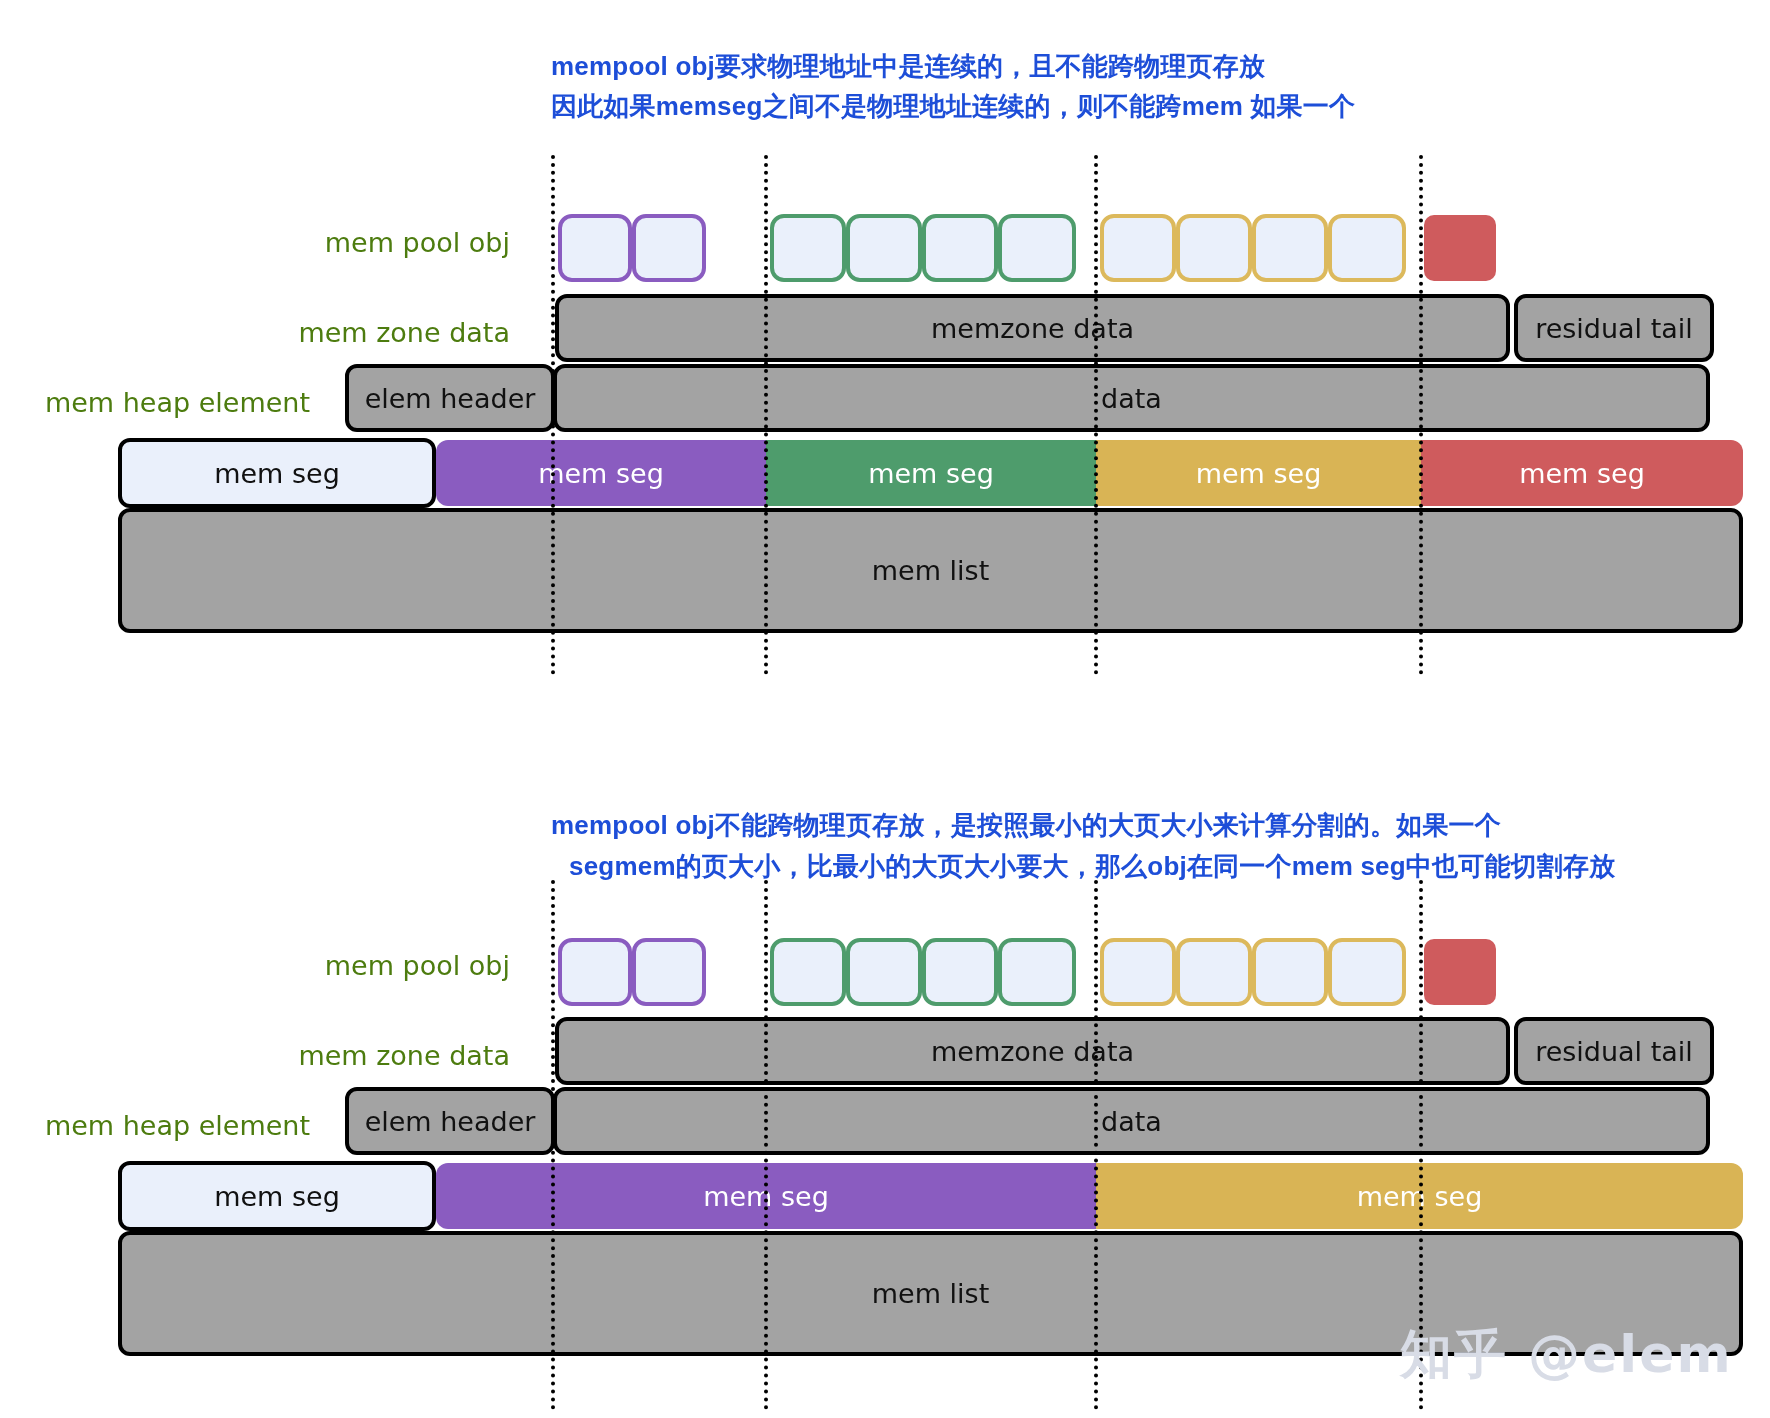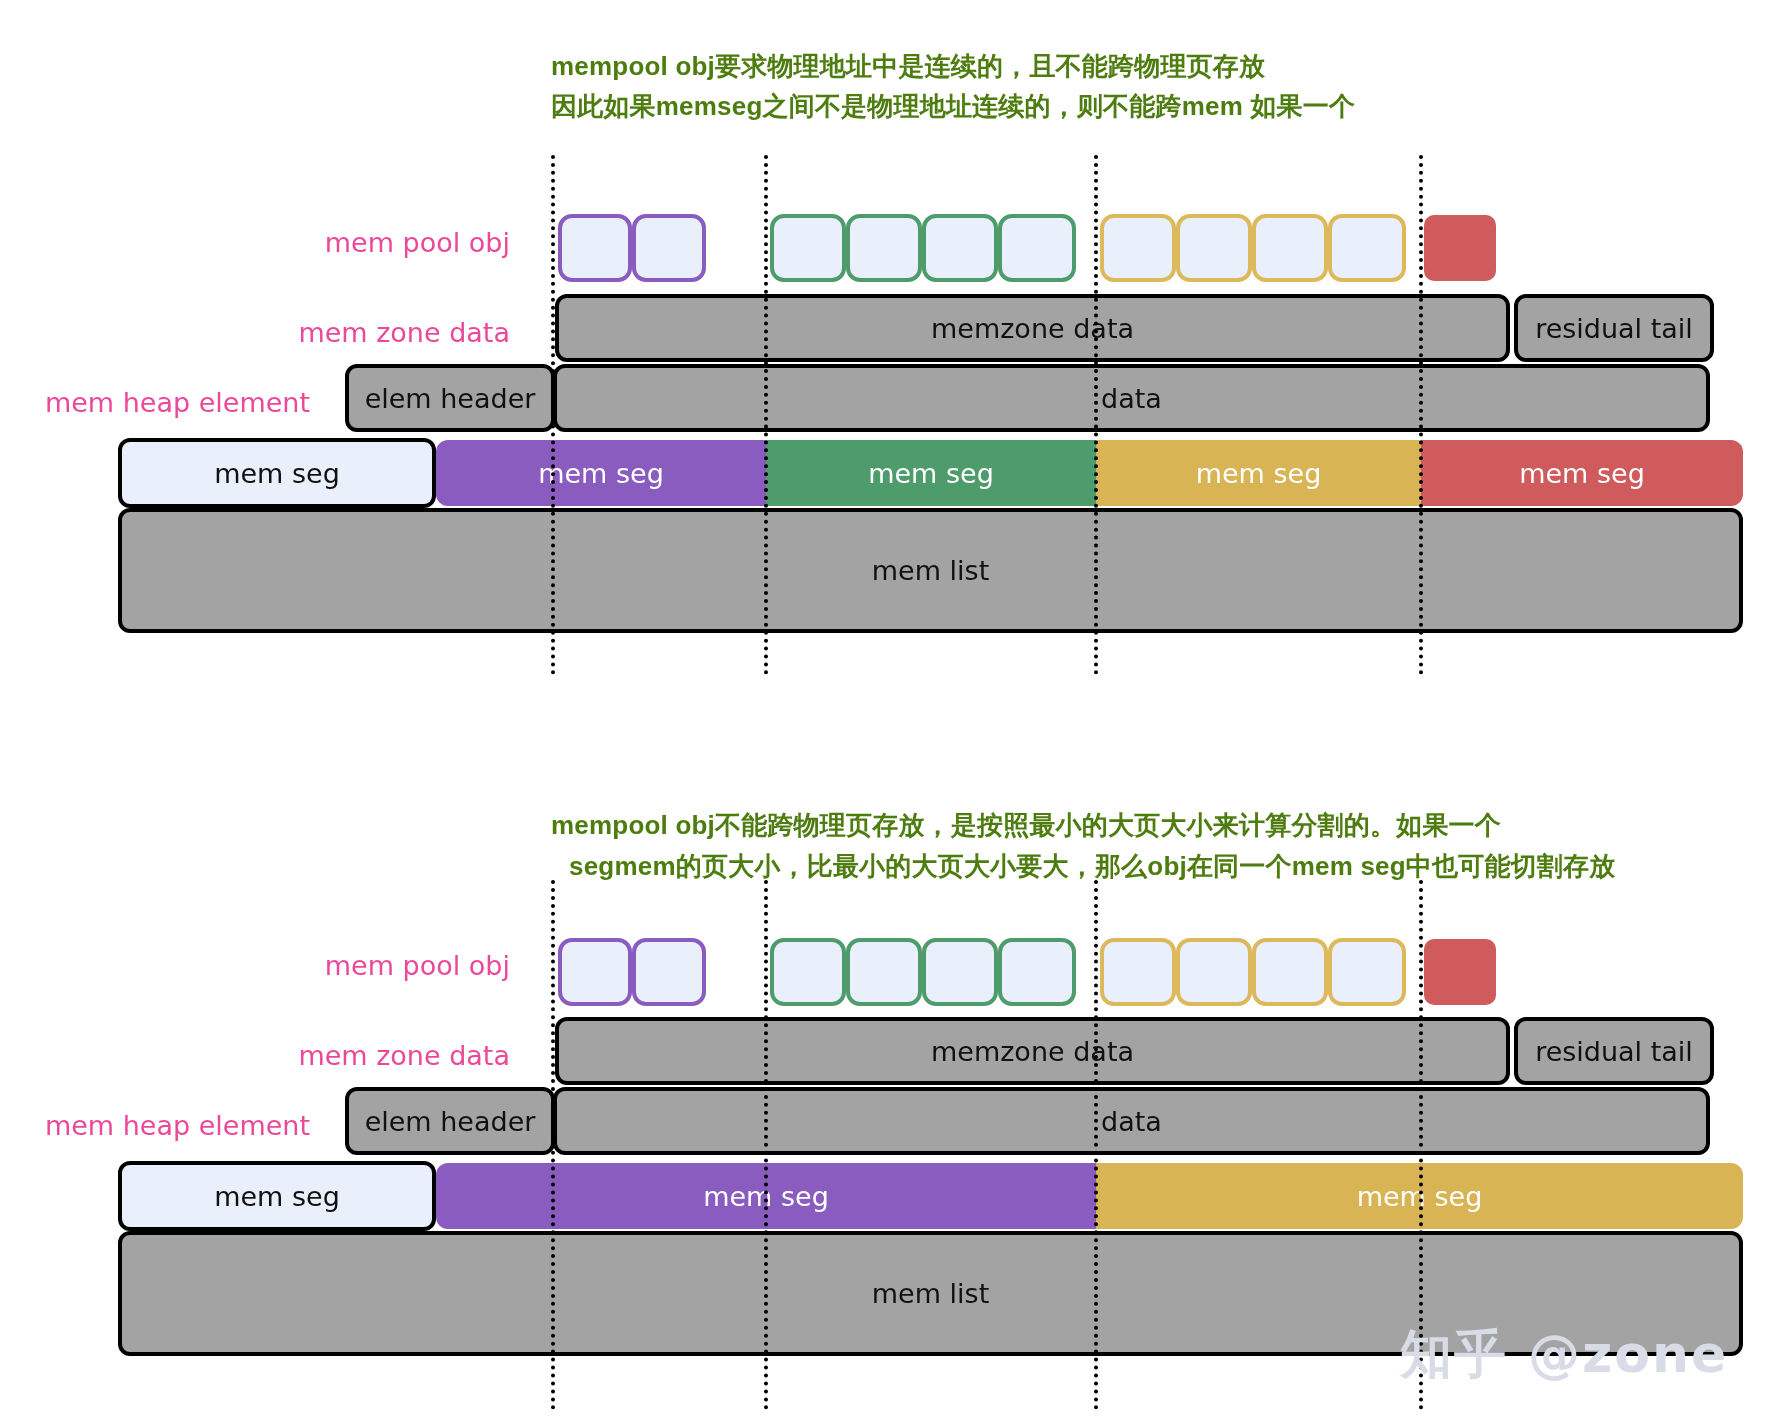--- a/index.html
+++ b/index.html
@@ -12,33 +12,33 @@
     position: relative;
     width: 1770px;
     height: 1418px;
     background: #ffffff;
     overflow: hidden;
   }
 
   
   .caption {
     position: absolute;
-    color: #4d7c0f;
+    color: #1d4ed8;
     font-weight: bold;
     font-size: 26px;
     line-height: 1.45;
     white-space: nowrap;
     letter-spacing: 0.2px;
   }
 
   
   .rowlabel {
     position: absolute;
     font-size: 27px;
-    color: #ec4899;
+    color: #4d7c0f;
     white-space: nowrap;
     text-align: right;
     font-family: "DejaVu Sans", sans-serif;
   }
 
   
   .bar {
     position: absolute;
     background: #a3a3a3;
     border: 3px solid #000000;
@@ -200,15 +200,15 @@
     <div class="bar thick" style="left:345px; top:1087px; width:210px; height:68px; z-index:4;">elem header</div>
     <div class="bar thick" style="left:553px; top:1087px; width:1157px; height:68px;">data</div>
 
     <div class="seg white" style="left:118px; top:1161px; width:318px; height:70px;">mem seg</div>
     <div class="seg purple rl" style="left:436px; top:1163px; width:660px; height:66px;">mem seg</div>
     <div class="seg gold rr" style="left:1096px; top:1163px; width:647px; height:66px;">mem seg</div>
 
     <div class="bar thick" style="left:118px; top:1231px; width:1625px; height:125px;">mem list</div>
   </div>
 
-  <div class="watermark" style="left:1400px; top:1320px;">知乎 @zone</div>
+  <div class="watermark" style="left:1400px; top:1320px;">知乎 @elem</div>
 
 </div>
 
 </body></html>

